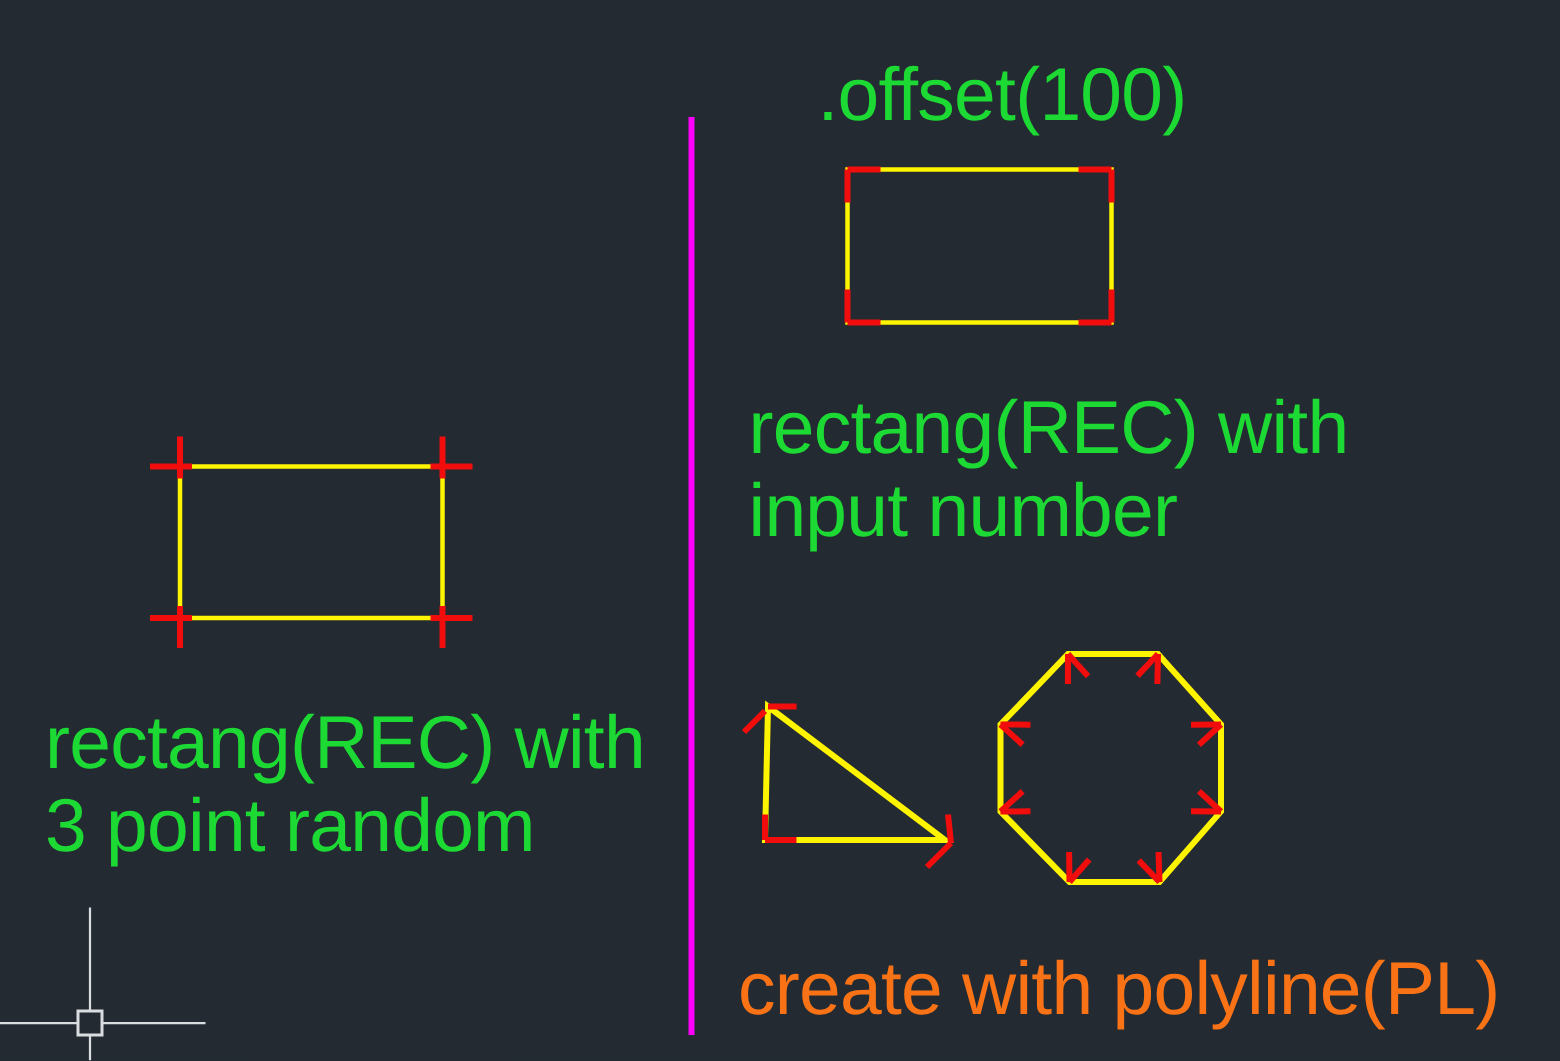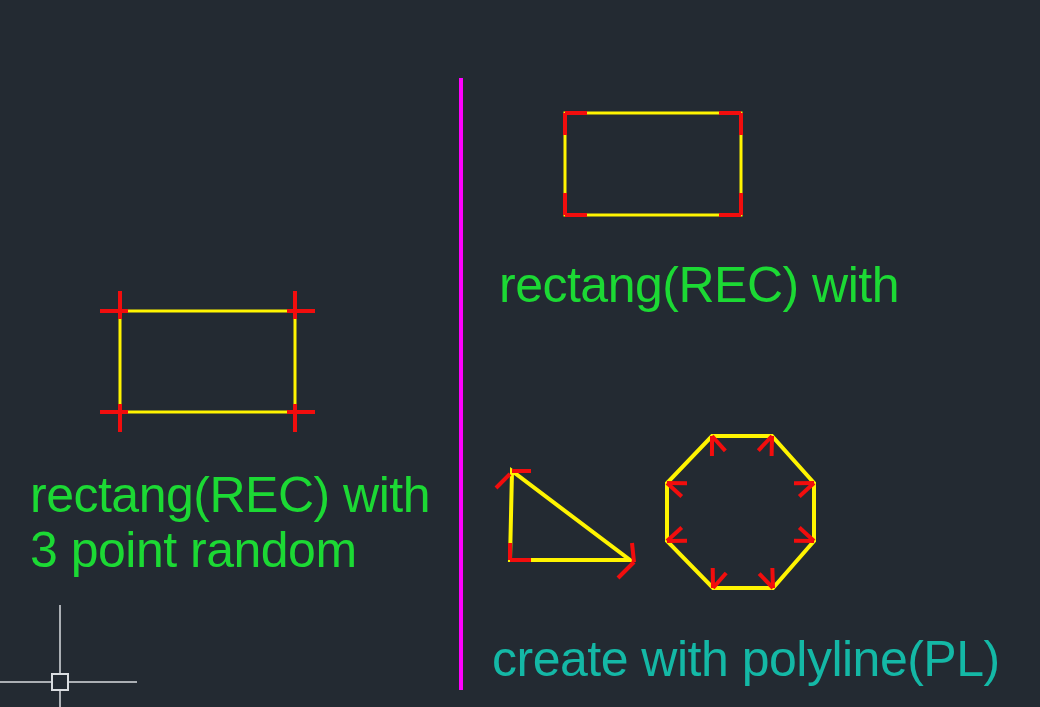--- a/index.html
+++ b/index.html
@@ -83,22 +83,26 @@
       <line x1="60" y1="605" x2="60" y2="674" stroke="#DADDE0" stroke-width="1.5" stroke-linecap="butt"></line>
       <line x1="60" y1="690" x2="60" y2="707" stroke="#DADDE0" stroke-width="1.5" stroke-linecap="butt"></line>
       <rect x="52" y="674" width="16" height="16" fill="none" stroke="#DADDE0" stroke-width="2"></rect>
     </svg>
 
   <div class="caption" id="cap-left" style="color: rgb(28, 217, 52);">
     <span class="cap-line">rectang(REC) with</span>
     <span class="cap-line">3 point random</span>
   </div>
 
+  <div class="caption" id="cap-offset" style="color: rgb(28, 217, 52);">
+    <span class="cap-line">.offset(100)</span>
+  </div>
 
   <div class="caption" id="cap-right" style="color: rgb(28, 217, 52);">
     <span class="cap-line">rectang(REC) with</span>
+    <span class="cap-line">input number</span>
   </div>
 
-  <div class="caption" id="cap-bottom" style="color: #14b8a6;">
+  <div class="caption" id="cap-bottom" style="color: #f97316;">
     <span class="cap-line">create with polyline(PL)</span>
   </div>
 
 </div>
 
 </body></html>

